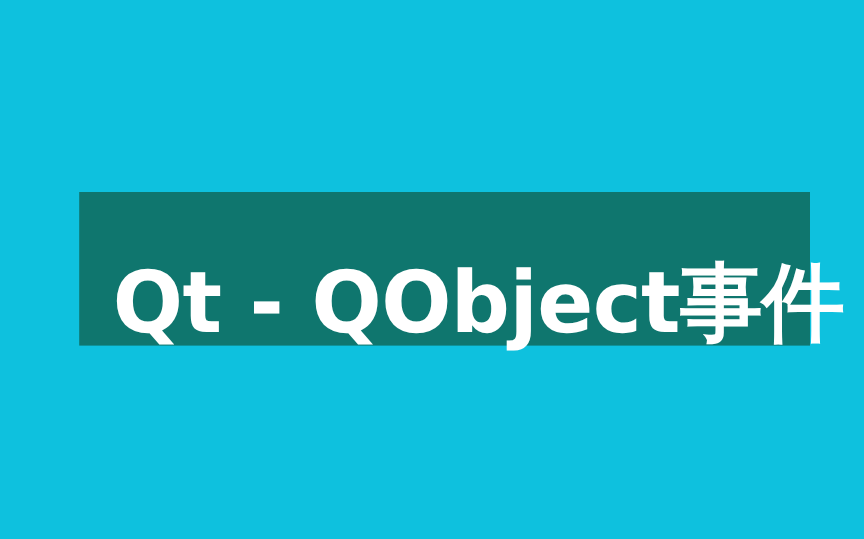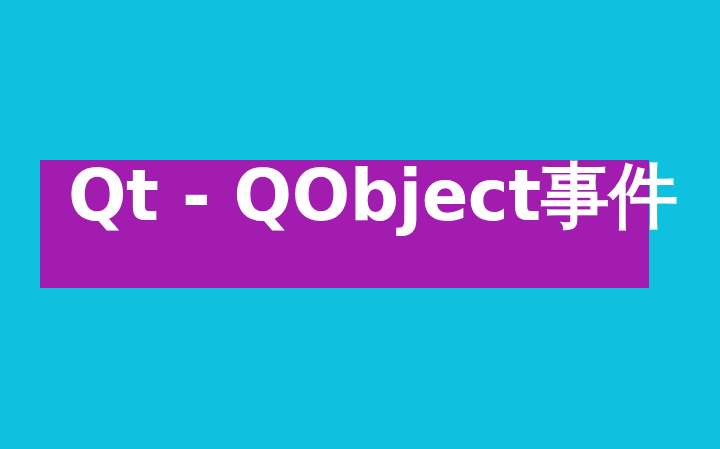--- a/index.html
+++ b/index.html
@@ -14,27 +14,27 @@
   }
   .title-card {
     position: relative;
     width: 720px;
     height: 449px;
     background: #0ec1de;
     box-sizing: border-box;
   }
   .banner {
     position: absolute;
-    left: 40px;
+    left: 66px;
     top: 160px;
     width: 609px;
     height: 128px;
-    background: #a21caf;
+    background: #0f766e;
     display: flex;
-    align-items: flex-start;
+    align-items: flex-end;
     justify-content: flex-start;
     box-sizing: border-box;
     padding-left: 28px;
   }
   .banner-text {
     color: #ffffff;
     font-family: "DejaVu Sans", "Liberation Sans", sans-serif;
     font-weight: bold;
     font-size: 71px;
     line-height: 1;

